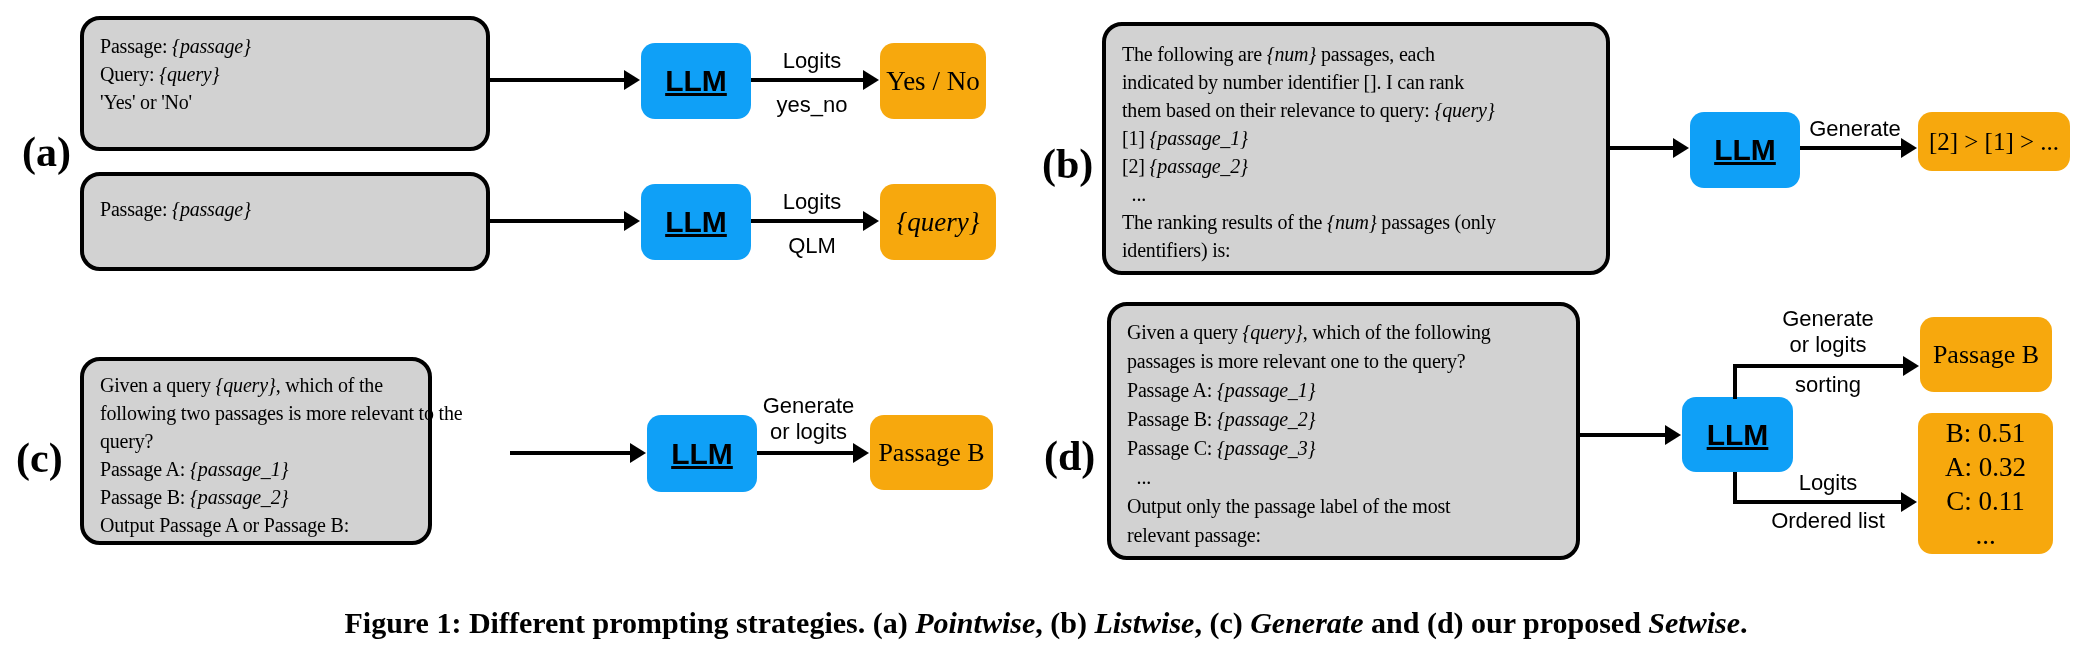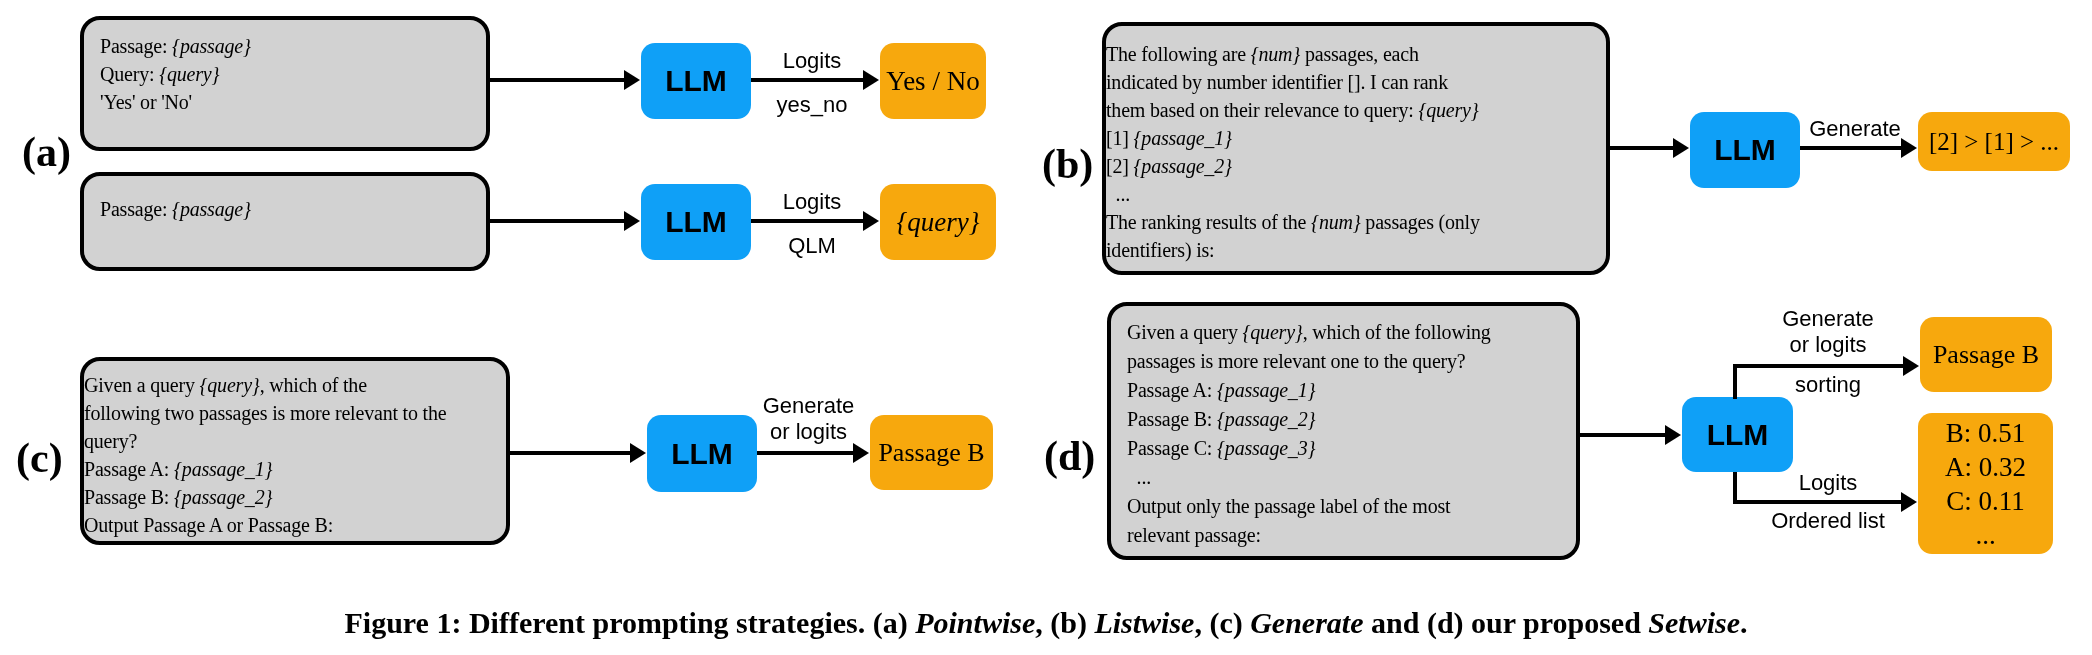--- a/index.html
+++ b/index.html
@@ -3,21 +3,21 @@
 <meta charset="utf-8">
 <style>
   html,body{margin:0;padding:0;background:#fff;}
   .canvas{position:relative;width:2092px;height:655px;background:#fff;overflow:hidden;
           font-family:"Liberation Serif",serif;color:#000;}
   .panel-label{position:absolute;font-family:"Liberation Serif",serif;font-weight:bold;font-size:42px;}
   .prompt{position:absolute;background:var(--gray);border:4px solid var(--line);border-radius:20px;
           box-sizing:border-box;font-size:20px;letter-spacing:-0.2px;line-height:28px;}
   .pline{white-space:pre;}
   .llm{position:absolute;background:var(--blue);border-radius:14px;display:flex;align-items:center;
-       justify-content:center;font-family:"Liberation Sans",sans-serif;font-weight:700;font-size:30px;}
+       justify-content:center;font-family:"Liberation Sans",sans-serif;font-weight:700;font-size:30px;text-decoration:underline;}
   .out{position:absolute;background:var(--orange);border-radius:14px;display:flex;flex-direction:column;
        align-items:center;justify-content:center;font-size:26px;text-align:center;}
   .arrow{position:absolute;height:4px;background:var(--line);}
   .arrow::after{content:'';position:absolute;right:-15px;top:-8px;width:0;height:0;
        border-left:16px solid var(--line);border-top:10px solid transparent;border-bottom:10px solid transparent;}
   .vseg{position:absolute;width:4px;background:var(--line);}
   .alabel{position:absolute;font-family:"Liberation Sans",sans-serif;font-size:22px;text-align:center;line-height:26px;}
   .caption{position:absolute;left:0;right:0;text-align:center;font-family:"Liberation Serif",serif;
        font-weight:bold;font-size:30px;}
 </style>
@@ -49,41 +49,41 @@
   <div class="llm" style="left:641px;top:184px;width:110px;height:76px;">LLM</div>
   <div class="alabel" style="left:762px;top:189px;width:100px;">Logits</div>
   <div class="arrow" style="left:751px;top:219px;width:113px;"></div>
   <div class="alabel" style="left:762px;top:233px;width:100px;">QLM</div>
   <div class="out" style="left:880px;top:184px;width:116px;height:76px;font-size:27px;">
       <div class="pline"><i>{query}</i></div>
     </div>
 
   <div class="panel-label" style="left:1042px;top:140px;">(b)</div>
 
-  <div class="prompt" style="left:1102px;top:22px;width:508px;height:253px;padding:14px 0;">
+  <div class="prompt" style="left:1102px;top:22px;width:508px;height:253px;padding:14px 16px;">
       <div class="pline">The following are <i>{num}</i> passages, each</div>
       <div class="pline">indicated by number identifier []. I can rank</div>
       <div class="pline">them based on their relevance to query: <i>{query}</i></div>
       <div class="pline">[1] <i>{passage_1}</i></div>
       <div class="pline">[2] <i>{passage_2}</i></div>
       <div class="pline">  ...</div>
       <div class="pline">The ranking results of the <i>{num}</i> passages (only</div>
       <div class="pline">identifiers) is:</div>
     </div>
   <div class="arrow" style="left:1610px;top:146px;width:64px;"></div>
   <div class="llm" style="left:1690px;top:112px;width:110px;height:76px;">LLM</div>
   <div class="alabel" style="left:1790px;top:116px;width:130px;">Generate</div>
   <div class="arrow" style="left:1800px;top:146px;width:102px;"></div>
   <div class="out" style="left:1918px;top:112px;width:152px;height:59px;font-size:25px;">
       <div class="pline">[2] &gt; [1] &gt; ...</div>
     </div>
 
   <div class="panel-label" style="left:16px;top:434px;">(c)</div>
 
-  <div class="prompt" style="left:80px;top:357px;width:430px;height:188px;padding:10px 0;font-family:Liberation Serif, serif;">
+  <div class="prompt" style="left:80px;top:357px;width:352px;height:188px;padding:10px 16px;font-family:Liberation Serif, serif;">
       <div class="pline">Given a query <i>{query}</i>, which of the</div>
       <div class="pline">following two passages is more relevant to the</div>
       <div class="pline">query?</div>
       <div class="pline">Passage A: <i>{passage_1}</i></div>
       <div class="pline">Passage B: <i>{passage_2}</i></div>
       <div class="pline">Output Passage A or Passage B:</div>
     </div>
   <div class="arrow" style="left:510px;top:451px;width:121px;"></div>
   <div class="llm" style="left:647px;top:415px;width:110px;height:77px;">LLM</div>
   <div class="alabel" style="left:747px;top:393px;width:123px;">

